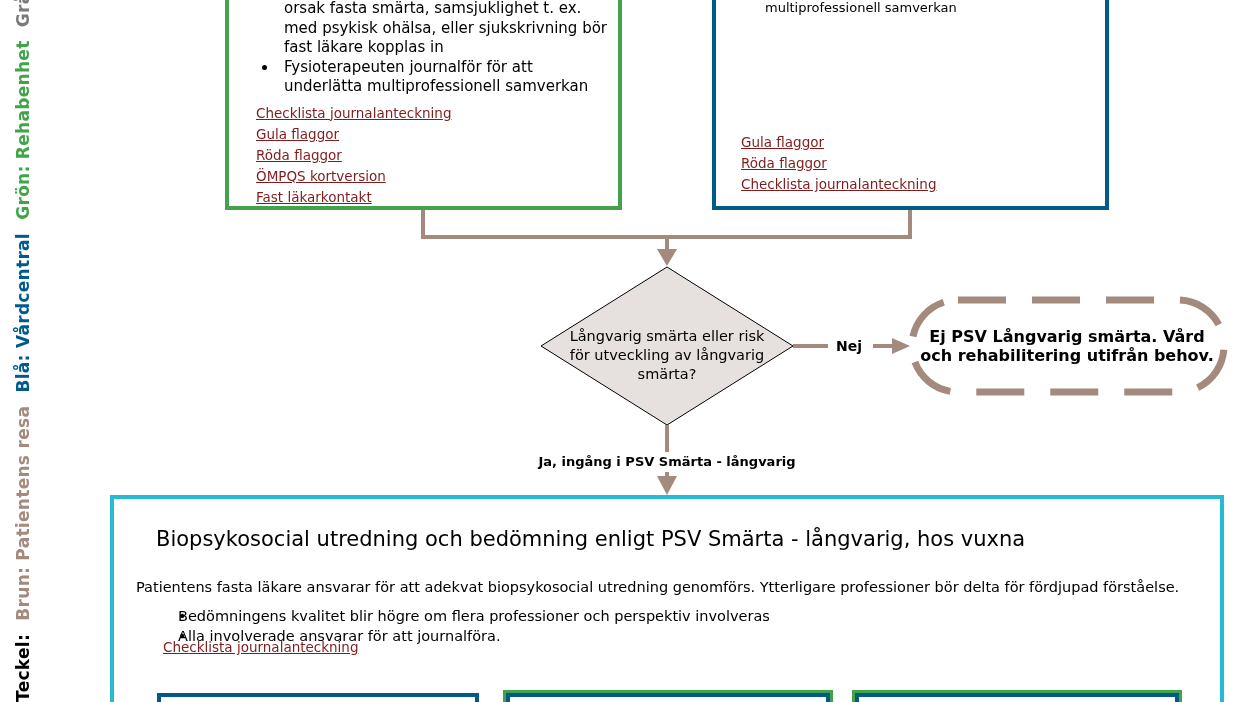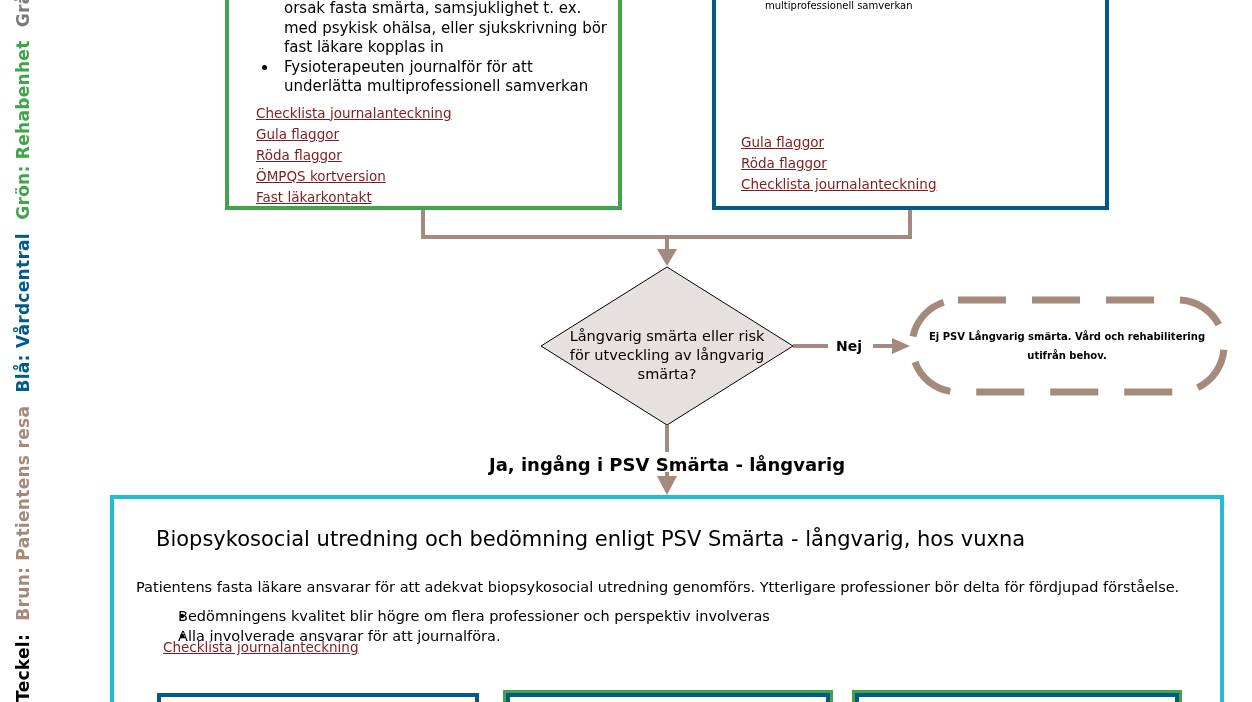--- a/index.html
+++ b/index.html
@@ -34,25 +34,25 @@
   ul.bullets li { padding-left:6px; }
   a.lnk { color:#7f1d1d; text-decoration:underline; font-size:13.5px; line-height:21px; display:block; }
 
   .diamond-label {
     position:absolute; left:562px; top:327px; width:210px; text-align:center;
     font-size:14.5px; line-height:19px;
   }
   .nej-label { position:absolute; left:836px; top:338px; font-weight:bold; font-size:14px; }
   .ej-label {
     position:absolute; left:912px; top:327px; width:310px; text-align:center;
-    font-weight:bold; font-size:10px; line-height:19px;
+    font-weight:bold; font-size:16px; line-height:19px;
   }
   .ja-label {
     position:absolute; left:480px; top:454px; width:374px; text-align:center;
-    font-weight:bold; font-size:18px;
+    font-weight:bold; font-size:13px;
   }
   .big-title {
     position:absolute; left:136px; top:527px; font-weight:normal; font-size:21px; white-space:nowrap;margin-left:20px;
   }
   .big-sub {
     position:absolute; left:136px; top:579px; font-size:14.5px; white-space:nowrap;
   }
   .big-bullets {
     position:absolute; left:140px; top:606px; font-size:14.5px; line-height:20px;
     list-style:none; margin:0; padding:0;
@@ -100,21 +100,21 @@
   <div style="margin-top:6px;">
     <a class="lnk">Checklista journalanteckning</a>
     <a class="lnk">Gula flaggor</a>
     <a class="lnk">Röda flaggor</a>
     <a class="lnk">ÖMPQS kortversion</a>
     <a class="lnk">Fast läkarkontakt</a>
   </div>
 </div>
 
 <div class="box box-blue" style="left:712px; top:-30px; width:397px; height:240px;">
-  <div style="position:absolute; left:49px; top:26px; font-size:10px;">multiprofessionell samverkan</div>
+  <div style="position:absolute; left:49px; top:26px; font-size:13px;">multiprofessionell samverkan</div>
   <div style="position:absolute; left:25px; top:158px;">
     <a class="lnk">Gula flaggor</a>
     <a class="lnk">Röda flaggor</a>
     <a class="lnk">Checklista journalanteckning</a>
   </div>
 </div>
 
 <div class="diamond-label">Långvarig smärta eller risk för utveckling av långvarig smärta?</div>
 <div class="nej-label">Nej</div>
 <div class="ej-label">Ej PSV Långvarig smärta. Vård och rehabilitering utifrån behov.</div>

